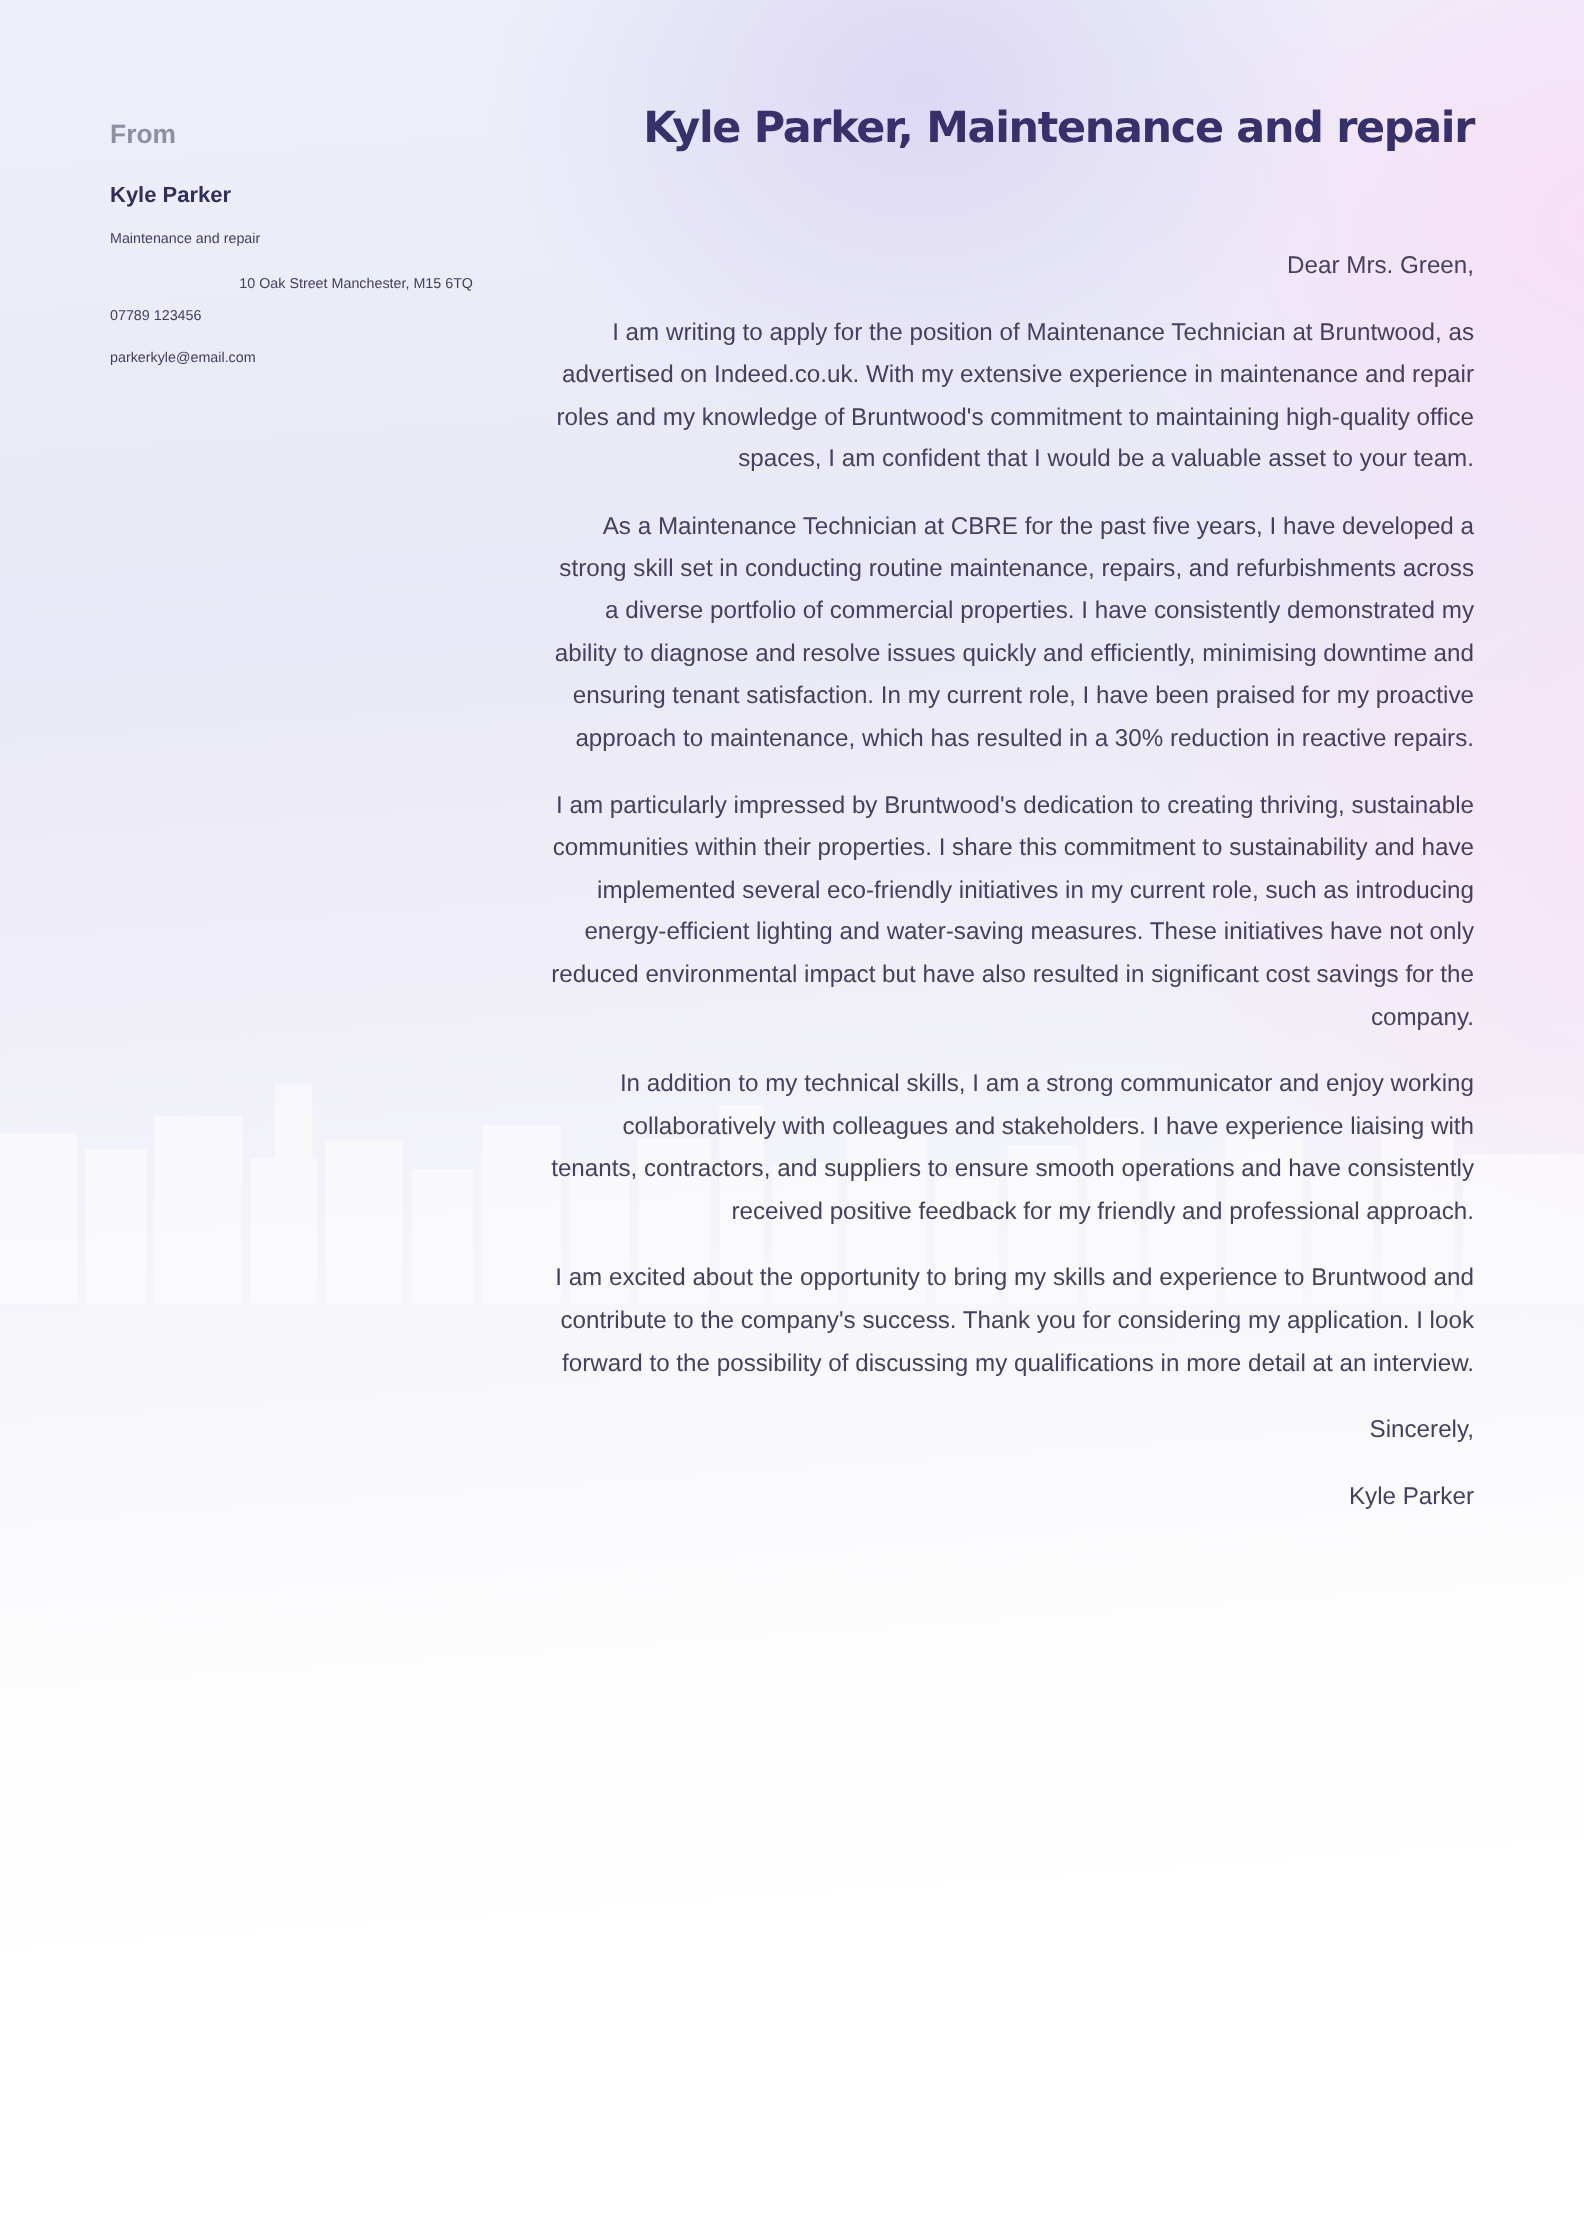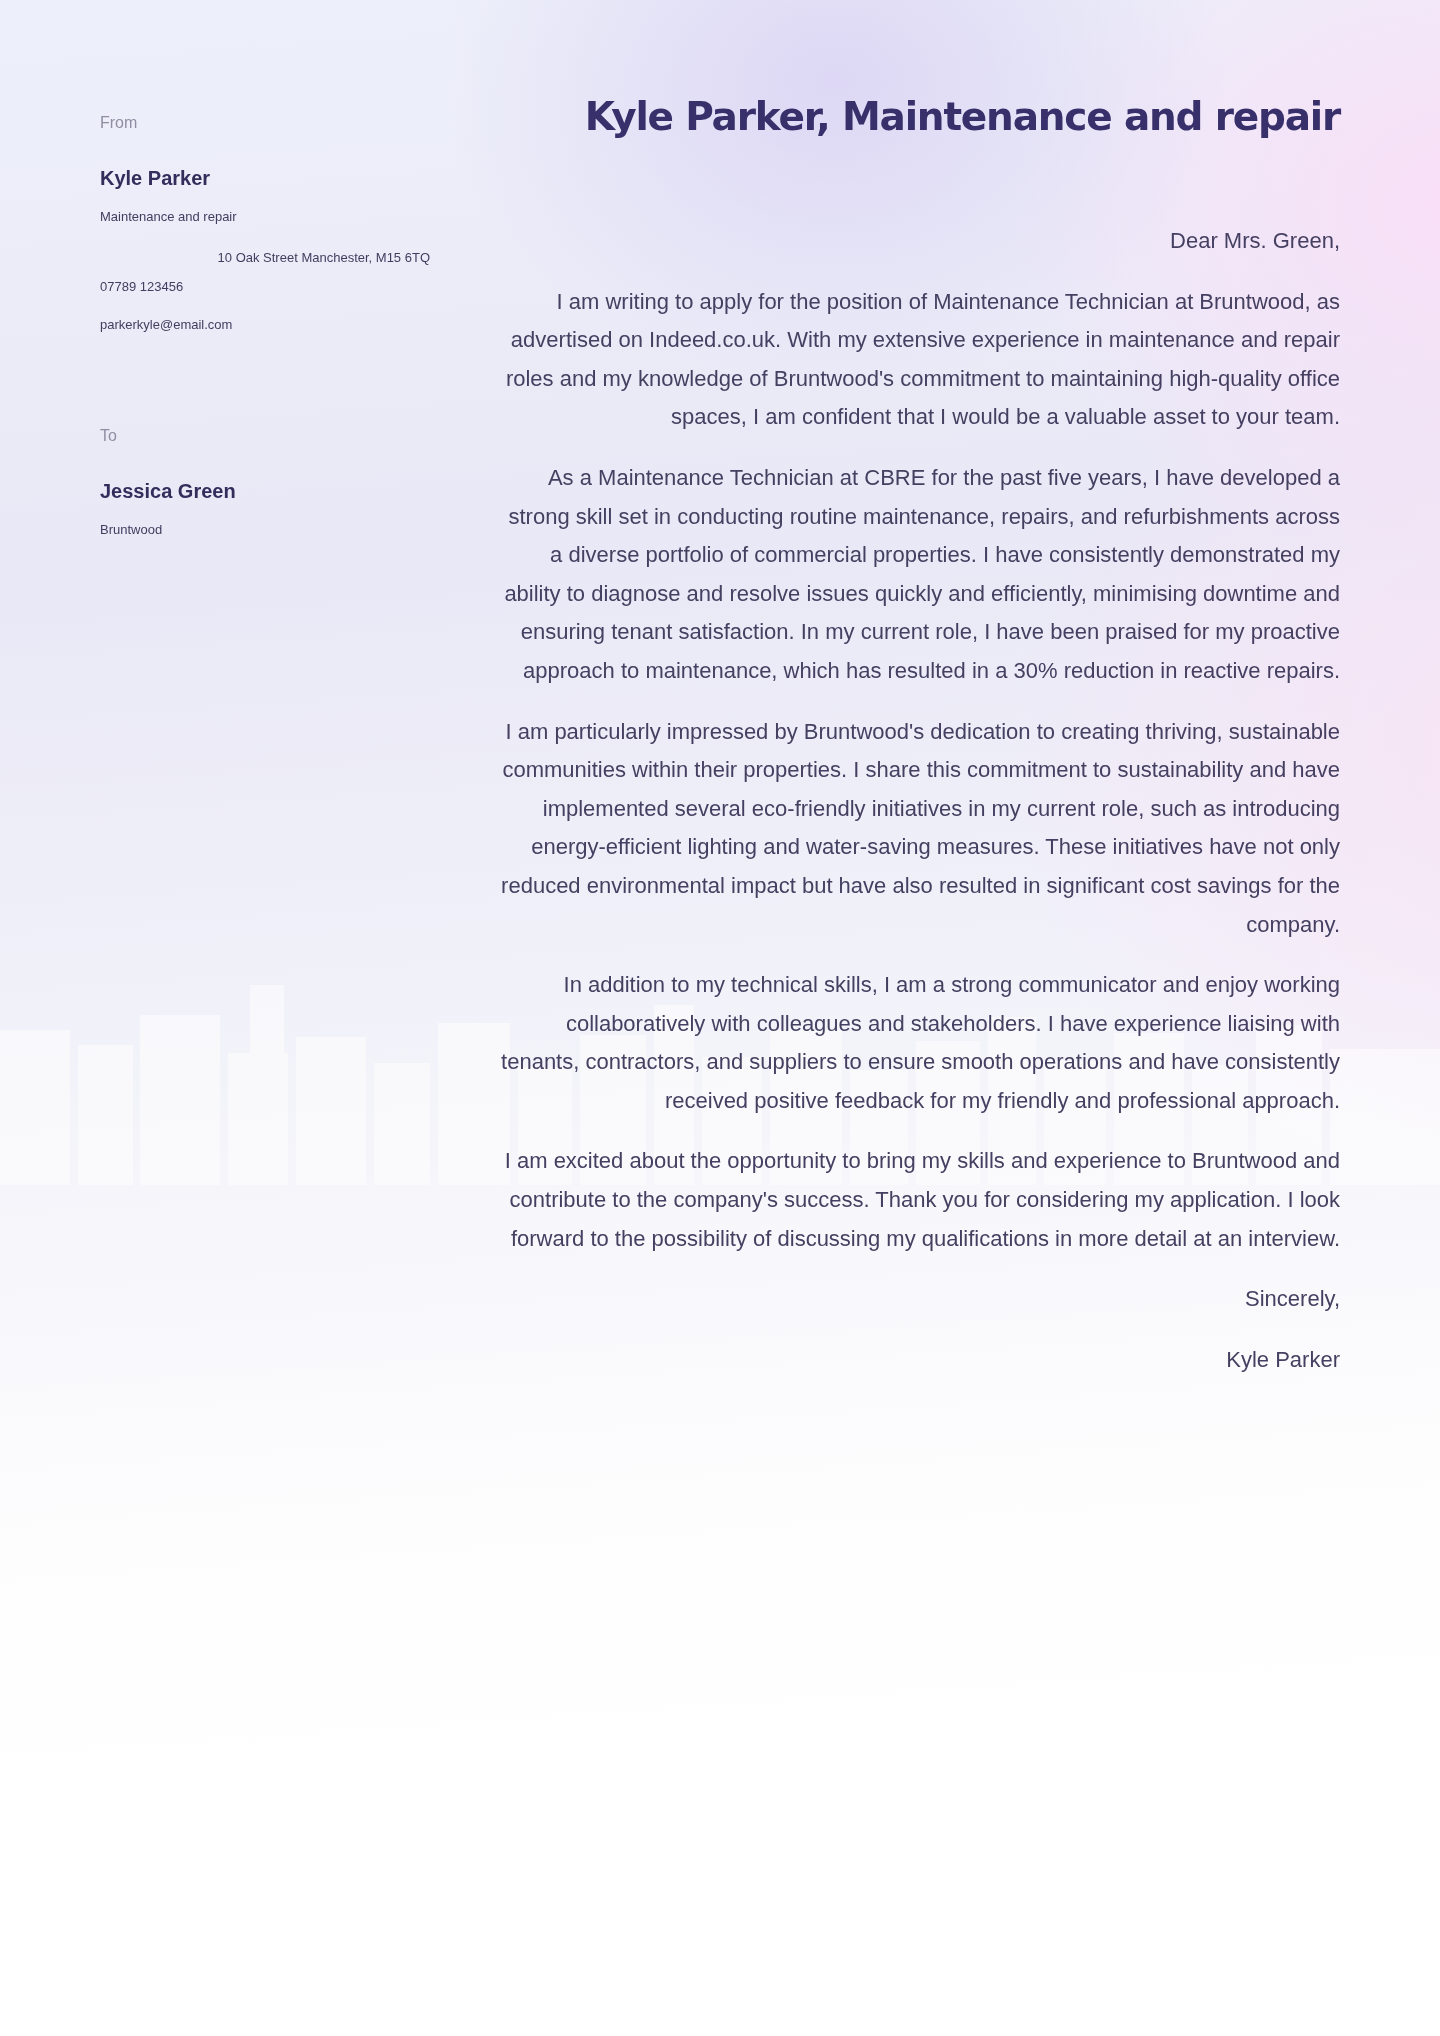--- a/index.html
+++ b/index.html
@@ -28,23 +28,23 @@
     pointer-events: none;
   }
   .sidebar {
     position: absolute;
     left: 100px;
     top: 108px;
     width: 330px;
   }
   .side-label {
     margin: 0 0 28px 0;
-    font-size: 16px;
+    font-size: 24px;
     line-height: 29px;
-    font-weight: 400;
+    font-weight: 700;
     color: var(--section-label, #8f8ea3);
   }
   .side-name {
     margin: 0 0 13px 0;
     font-size: 20px;
     line-height: 26px;
     font-weight: 700;
     color: var(--sidebar-name, #332d5c);
   }
   .side-text {
@@ -117,25 +117,20 @@
   <aside class="sidebar">
     <section class="from-section">
       <h2 class="side-label">From</h2>
       <p class="side-name">Kyle Parker</p>
       <p class="side-text">Maintenance and repair</p>
       <p class="side-text address-line">10 Oak Street Manchester, M15 6TQ</p>
       <p class="side-text phone-line">07789 123456</p>
       <p class="side-text">parkerkyle@email.com</p>
     </section>
 
-    <section class="to-section">
-      <h2 class="side-label">To</h2>
-      <p class="side-name">Jessica Green</p>
-      <p class="side-text">Bruntwood</p>
-    </section>
   </aside>
 
   <main class="letter">
     <h1 class="letter-title">Kyle Parker, Maintenance and repair</h1>
     <p>Dear Mrs. Green,</p>
     <p>I am writing to apply for the position of Maintenance Technician at Bruntwood, as advertised on Indeed.co.uk. With my extensive experience in maintenance and repair roles and my knowledge of Bruntwood's commitment to maintaining high-quality office spaces, I am confident that I would be a valuable asset to your team.</p>
     <p>As a Maintenance Technician at CBRE for the past five years, I have developed a strong skill set in conducting routine maintenance, repairs, and refurbishments across a diverse portfolio of commercial properties. I have consistently demonstrated my ability to diagnose and resolve issues quickly and efficiently, minimising downtime and ensuring tenant satisfaction. In my current role, I have been praised for my proactive approach to maintenance, which has resulted in a 30% reduction in reactive repairs.</p>
     <p>I am particularly impressed by Bruntwood's dedication to creating thriving, sustainable communities within their properties. I share this commitment to sustainability and have implemented several eco-friendly initiatives in my current role, such as introducing energy-efficient lighting and water-saving measures. These initiatives have not only reduced environmental impact but have also resulted in significant cost savings for the company.</p>
     <p>In addition to my technical skills, I am a strong communicator and enjoy working collaboratively with colleagues and stakeholders. I have experience liaising with tenants, contractors, and suppliers to ensure smooth operations and have consistently received positive feedback for my friendly and professional approach.</p>
     <p>I am excited about the opportunity to bring my skills and experience to Bruntwood and contribute to the company's success. Thank you for considering my application. I look forward to the possibility of discussing my qualifications in more detail at an interview.</p>

